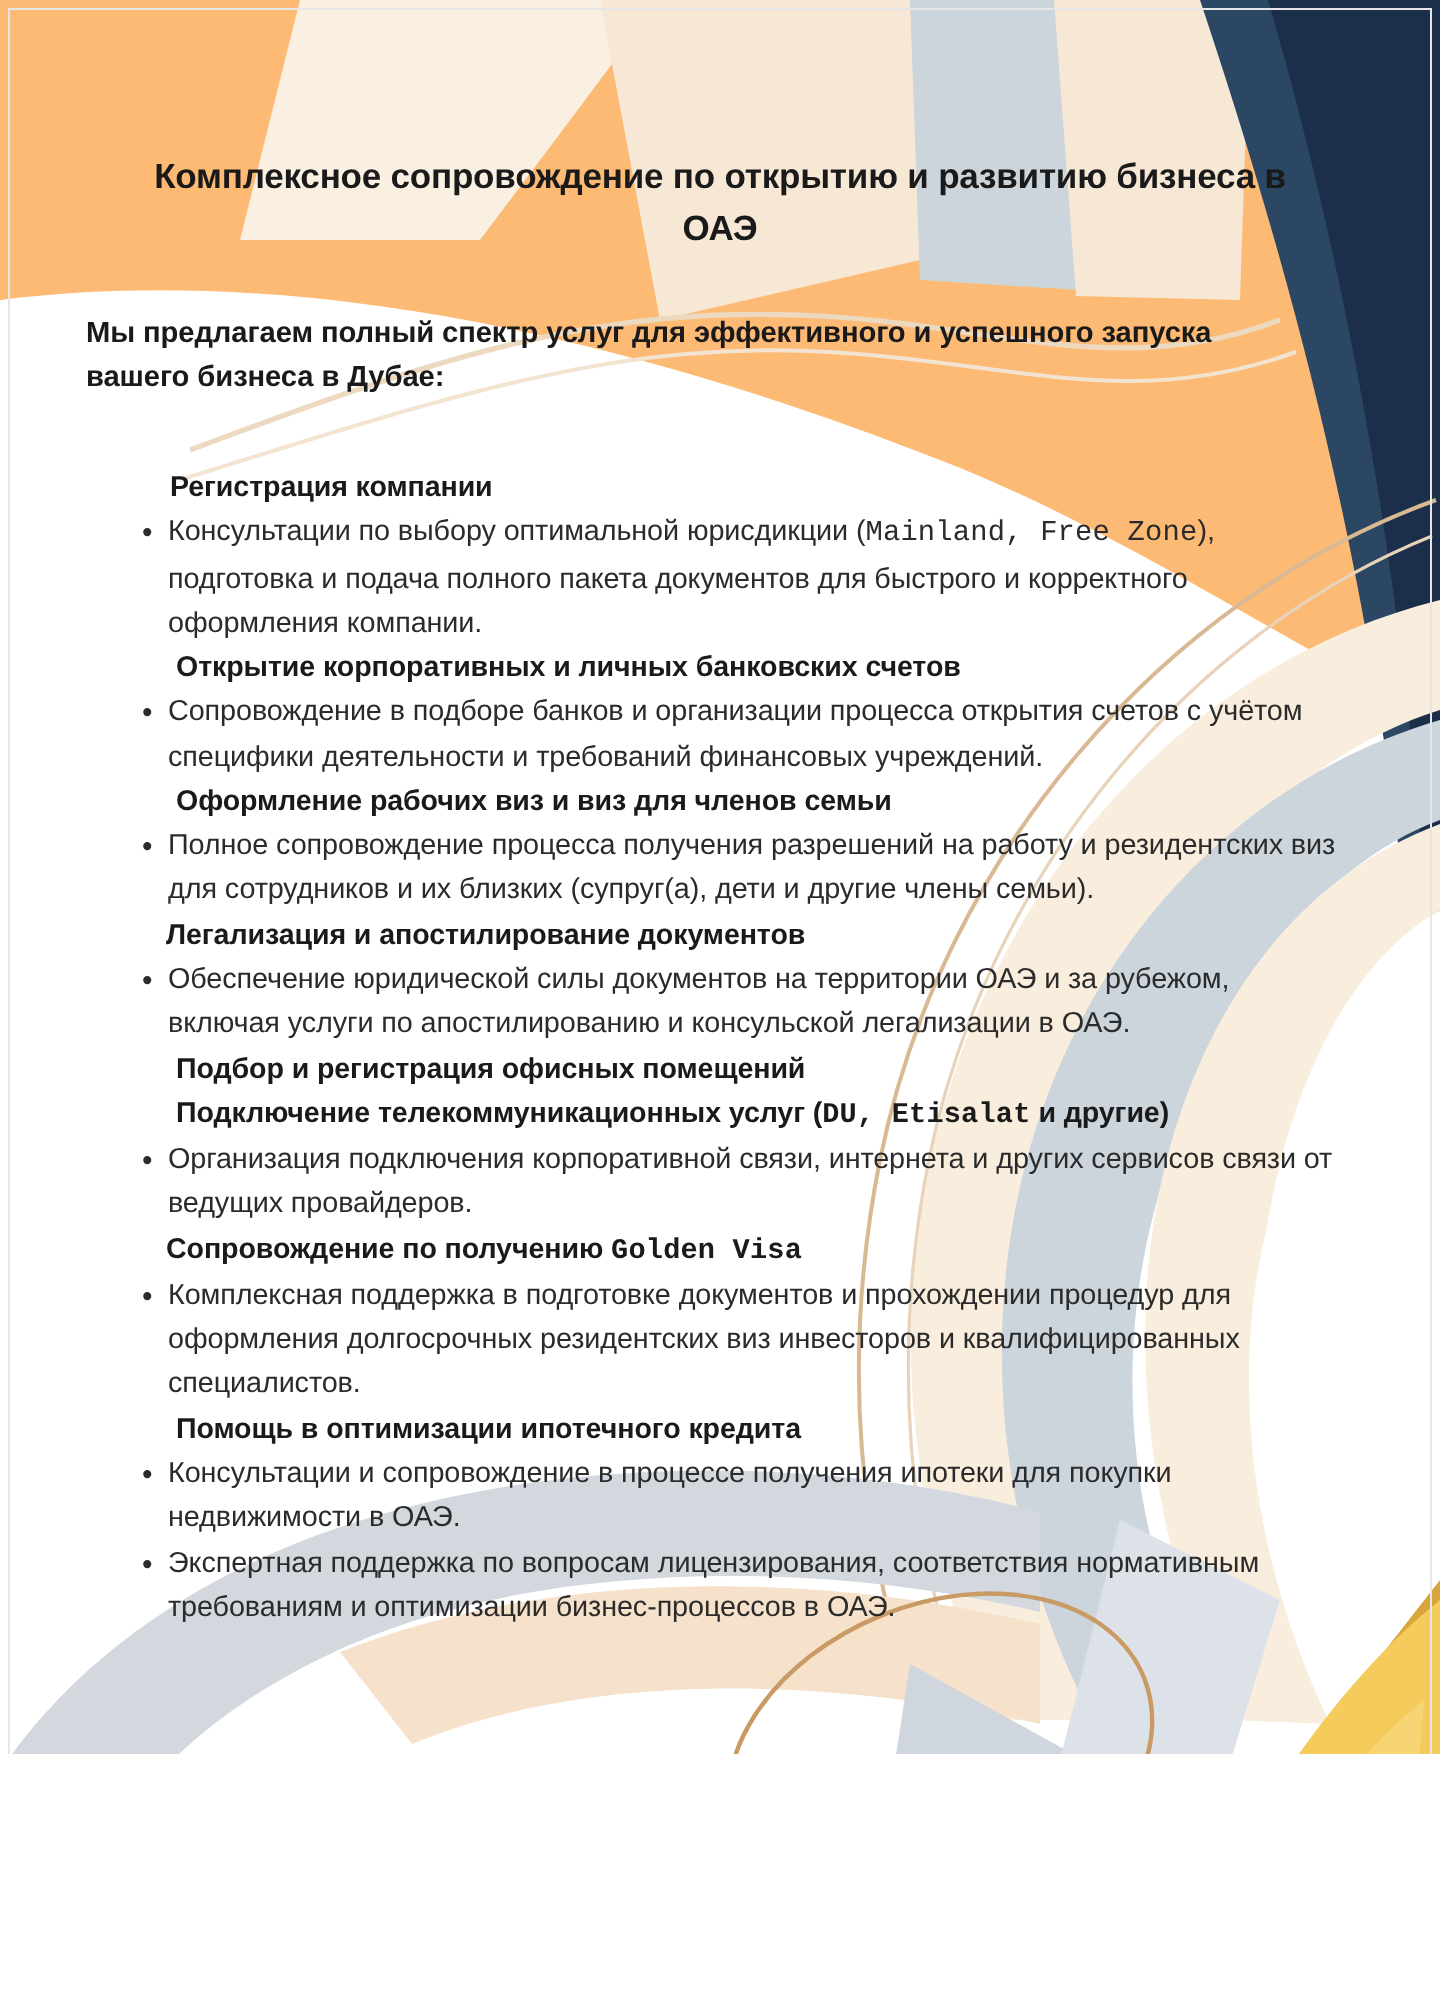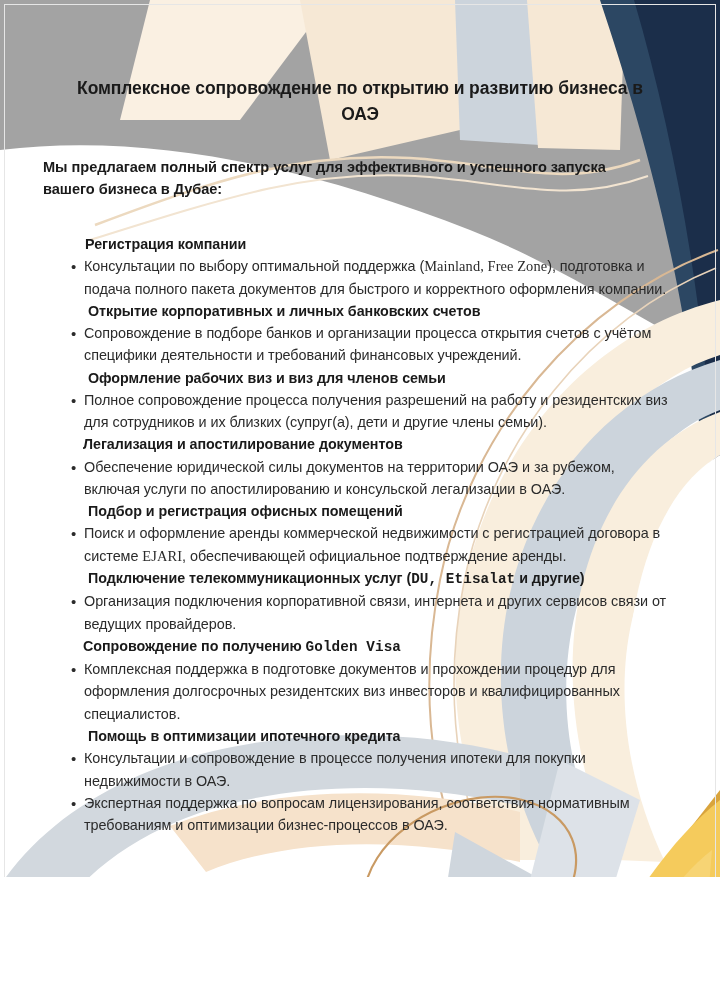--- a/index.html
+++ b/index.html
@@ -8,21 +8,21 @@
     background: #ffffff;
   }
   body {
     font-family: "Liberation Sans", "DejaVu Sans", sans-serif;
   }
   #page {
     position: relative;
     width: 720px;
     height: 877px;
     overflow: hidden;
-    background: #a3a3a3;
+    background: #fdba74;
     box-sizing: border-box;
   }
   
   #frame {
     position: absolute;
     left: 4px; top: 4px;
     width: 712px; height: 987px;
     border: 1px solid #e6e6e6;
     box-sizing: border-box;
     pointer-events: none;
@@ -91,21 +91,21 @@
   .bullet-dot::before { content: "\2022"; }
   .bullet-text {
     flex: 1 1 auto;
     font-size: 14.4px;
     color: #2b2b2b;
     line-height: 1.55;
     letter-spacing: -0.05px;
   }
   
   .brand {
-    font-family: Liberation Serif, serif;
+    font-family: Liberation Mono, monospace;
     font-weight: normal;
     letter-spacing: 0.1px;
   }
   .brand-b {
     font-family: Liberation Mono, monospace;
     font-weight: bold;
     letter-spacing: 0.1px;
   }
 </style>
 </head>
@@ -181,21 +181,21 @@
 
     <h1 class="title">Комплексное сопровождение по открытию и развитию бизнеса в ОАЭ</h1>
 
     <p class="lead">Мы предлагаем полный спектр услуг для эффективного и успешного запуска вашего бизнеса в Дубае:</p>
 
     <div class="list">
 
       <div class="svc-head">Регистрация компании</div>
       <div class="bullet-row">
         <span class="bullet-dot"></span>
-        <span class="bullet-text"><span>Консультации по выбору оптимальной поддержка (</span><span class="brand">Mainland, Free Zone</span><span>), подготовка и подача полного пакета документов для быстрого и корректного оформления компании.</span></span>
+        <span class="bullet-text"><span>Консультации по выбору оптимальной юрисдикции (</span><span class="brand">Mainland, Free Zone</span><span>), подготовка и подача полного пакета документов для быстрого и корректного оформления компании.</span></span>
       </div>
 
       <div class="svc-head pad2">Открытие корпоративных и личных банковских счетов</div>
       <div class="bullet-row">
         <span class="bullet-dot"></span>
         <span class="bullet-text">Сопровождение в подборе банков и организации процесса открытия счетов с учётом специфики деятельности и требований финансовых учреждений.</span>
       </div>
 
       <div class="svc-head pad2">Оформление рабочих виз и виз для членов семьи</div>
       <div class="bullet-row">
@@ -203,24 +203,20 @@
         <span class="bullet-text"> Полное сопровождение процесса получения разрешений на работу и резидентских виз для сотрудников и их близких (супруг(а), дети и другие члены семьи).</span>
       </div>
 
       <div class="svc-head pad3">Легализация и апостилирование документов</div>
       <div class="bullet-row">
         <span class="bullet-dot"></span>
         <span class="bullet-text">Обеспечение юридической силы документов на территории ОАЭ и за рубежом, включая услуги по апостилированию и консульской легализации в ОАЭ.</span>
       </div>
 
       <div class="svc-head pad2">Подбор и регистрация офисных помещений</div>
-      <div class="bullet-row">
-        <span class="bullet-dot"></span>
-        <span class="bullet-text"><span>Поиск и оформление аренды коммерческой недвижимости с регистрацией договора в системе </span><span class="brand">EJARI</span><span>, обеспечивающей официальное подтверждение аренды.</span></span>
-      </div>
 
       <div class="svc-head pad2"><span>Подключение телекоммуникационных услуг (</span><span class="brand-b">DU, Etisalat</span><span> и другие)</span></div>
       <div class="bullet-row">
         <span class="bullet-dot"></span>
         <span class="bullet-text">Организация подключения корпоративной связи, интернета и других сервисов связи от ведущих провайдеров.</span>
       </div>
 
       <div class="svc-head pad3"><span>Сопровождение по получению </span><span class="brand-b">Golden Visa</span><span></span></div>
       <div class="bullet-row">
         <span class="bullet-dot"></span>

